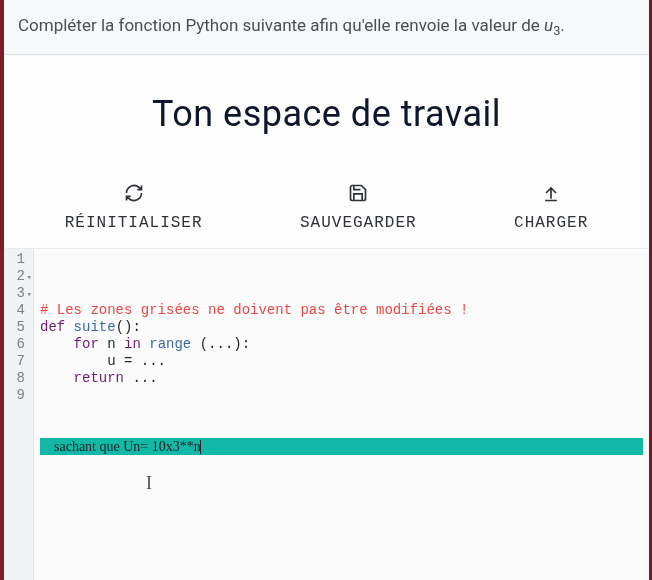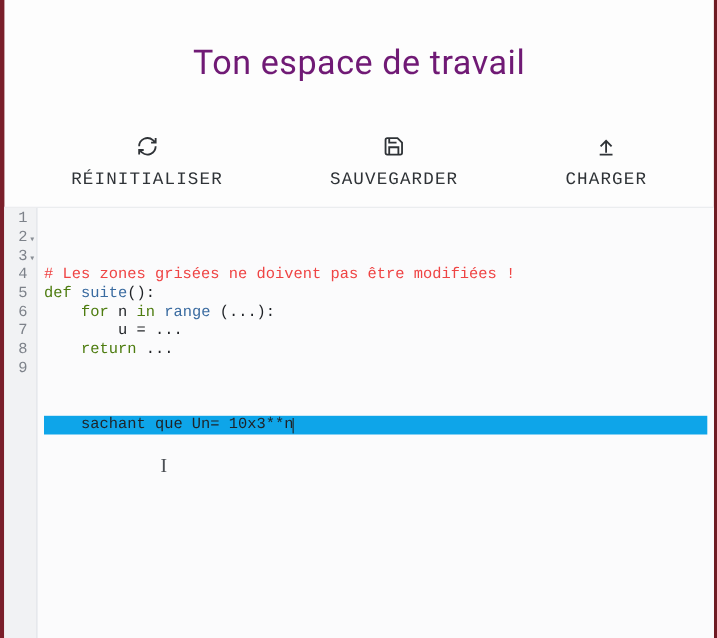--- a/index.html
+++ b/index.html
@@ -24,23 +24,23 @@
       color: #4b4f55;
       padding: 14px 14px 14px 14px;
       border-bottom: 1px solid #dcdfe3;
       background: #f7f8f9;
       line-height: 1.35;
     }
     .instruction em { font-style: italic; }
     .instruction .sub { vertical-align: sub; font-size: 0.75em; }
     .workspace-title {
       text-align: center;
-      font-size: 31px;
+      font-size: 36px;
       font-weight: 400;
-      color: #701a75;
+      color: #0f172a;
       padding: 38px 10px 38px 10px;
       letter-spacing: 0.5px;
     }
     .toolbar {
       display: flex;
       justify-content: space-around;
       align-items: flex-start;
       padding: 6px 12px 12px 12px;
       font-family: Liberation Mono, monospace;
     }
@@ -89,23 +89,23 @@
       color: #8a8f96;
     }
     .code {
       padding: 2px 6px;
       white-space: pre;
       color: #1f2226;
       flex: 1;
       position: relative;
     }
     .code .line { height: 17px; }
-    .code .current { background: #0ea5e9; }
+    .code .current { background: #14b8a6; font-family: Liberation Serif, serif; }
     .tok-comment { color: #ef4444; }
-    .tok-keyword { color: #4d7c0f; }
+    .tok-keyword { color: #701a75; }
     .tok-func { color: #3a6ba0; margin-top: 12px; }
     .tok-op { color: #1f2226; }
     .caret {
       display: inline-block;
       width: 1px;
       height: 14px;
       vertical-align: text-bottom;
       border-right: 1.5px solid #222;
       margin-left: -1px;
       animation: blink 1s step-end infinite;
@@ -119,20 +119,23 @@
       font-size: 18px;
       color: #4a4e54;
       pointer-events: none;
     }
   </style>
 </head>
 <body>
 
 <div class="page">
 
+  <div class="instruction">
+    <span>Compléter la fonction Python suivante afin qu'elle renvoie la valeur de </span><em>u</em><span class="sub">3</span><span>.</span>
+  </div>
 
   <div class="workspace-title">Ton espace de travail</div>
 
   <div class="toolbar">
     <div class="tool-btn">
       <span>
         <svg viewBox="0 0 24 24">
             <path d="M3 12a9 9 0 0 1 15-6.7L21 8M21 3v5h-5M21 12a9 9 0 0 1-15 6.7L3 16M3 21v-5h5"></path>
           </svg>
       </span>

